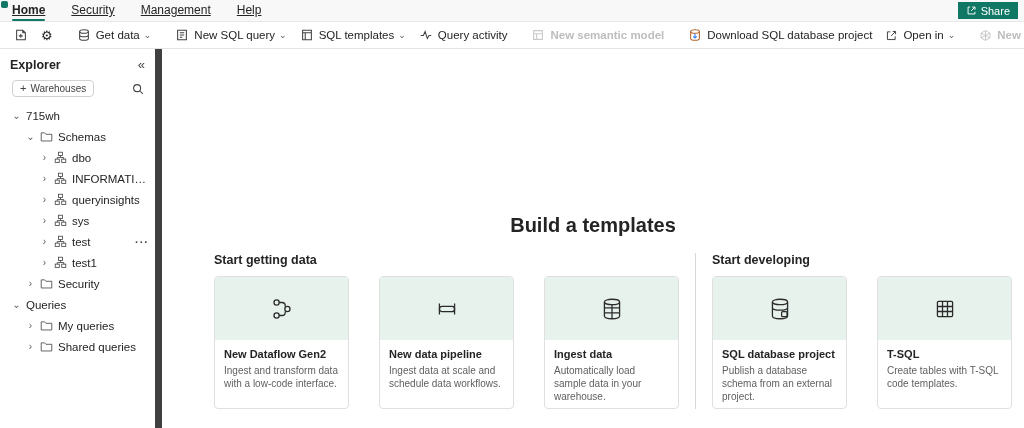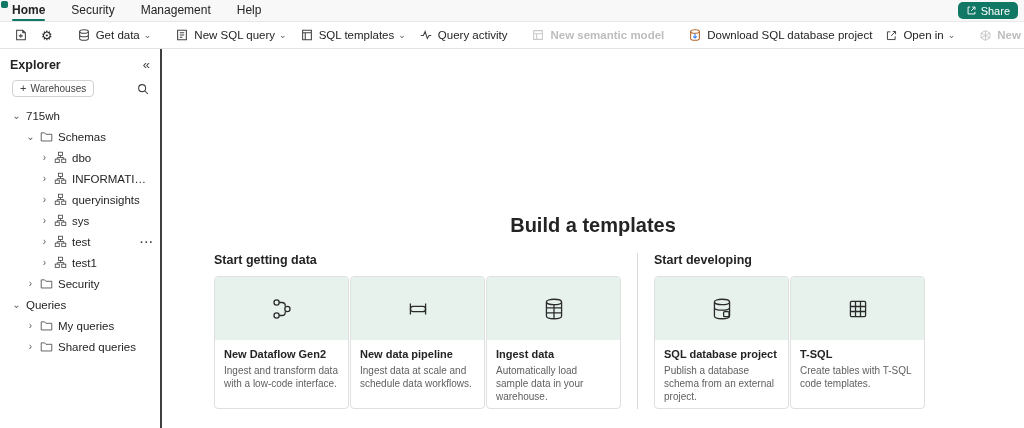--- a/index.html
+++ b/index.html
@@ -3,45 +3,45 @@
 <meta charset="utf-8">
 <style>
   * { box-sizing: border-box; margin: 0; padding: 0; }
   html,body { width:1024px; height:428px; overflow:hidden; }
   body { font-family: "Liberation Sans", sans-serif; font-size:12px; color:#242424; background:#fff; }
   .app { width:1024px; height:428px; display:flex; flex-direction:column; position:relative; }
 
   
   .menubar { height:22px; background:#f8f8f8; border-bottom:1px solid #e7e7e7; display:flex; align-items:center; padding-left:12px; position:relative; flex:0 0 auto; }
   .app-accent { position:absolute; left:1px; top:1px; width:7px; height:7px; background:#117865; border-radius:2px; }
-  .menu-tabs { display:flex; gap:26px; align-items:center; }
+  .menu-tabs { display:flex; gap:26px; align-items:center;text-decoration:underline; }
   .menu-tab { font-size:12px; color:#242424; cursor:default; padding:3px 0 4px; position:relative; background:none; border:none; font-family:inherit; }
   .menu-tab.active { font-weight:bold; }
   .menu-tab.active::after { content:""; position:absolute; left:0; right:0; bottom:0; height:2px; background:#117865; border-radius:2px; }
   .menubar-right { margin-left:auto; margin-right:6px; }
-  .share-btn { background:#117865; color:#fff; border:none; border-radius:5px; height:17px; padding:0 8px; font-size:11px; display:flex; align-items:center; gap:4px; font-family:inherit; cursor:pointer; }
+  .share-btn { background:#117865; color:#fff; border:none; border-radius:0; height:17px; padding:0 8px; font-size:11px; display:flex; align-items:center; gap:4px; font-family:inherit; cursor:pointer; }
   .share-btn svg { display:block; }
 
   
   .toolbar { height:27px; background:#fff; border-bottom:1px solid #e3e3e3; display:flex; align-items:center; padding:0 8px; gap:1px; flex:0 0 auto; }
   .tb-item { display:flex; align-items:center; gap:5px; padding:3px 6px; border:none; background:none; font-family:inherit; font-size:11.5px; color:#242424; border-radius:4px; cursor:pointer; white-space:nowrap; }
   .tb-item.disabled { color:#bdbdbd; cursor:default;font-weight:bold; }
   .tb-item.disabled svg { stroke:#c9c9c9; }
   .tb-ic { display:flex; align-items:center; }
   .tb-ic svg { stroke:#424242; fill:none; stroke-width:1.2; }
   .tb-item.disabled .tb-ic svg { stroke:#c9c9c9; }
   .chev-dn { font-size:9px; line-height:1; color:#616161; margin-left:-1px; }
   .tb-sep { width:1px; height:16px; background:#e0e0e0; margin:0 5px; }
   .gear-glyph { font-size:13px; line-height:1; }
 
   
   .content { flex:1; display:flex; min-height:0; }
 
   
-  .explorer { width:162px; border-right:2px solid #404040; background:#fff; padding-top:8px; flex:0 0 auto; overflow:hidden; }
+  .explorer { width:162px; border-right:7px solid #404040; background:#fff; padding-top:8px; flex:0 0 auto; overflow:hidden; }
   .exp-header { display:flex; align-items:center; justify-content:space-between; padding:0 10px 6px 10px; }
   .exp-title { font-size:12.5px; font-weight:bold; }
   .collapse-ic { font-size:13px; color:#424242; cursor:pointer; }
   .exp-controls { display:flex; align-items:center; justify-content:space-between; padding:2px 10px 8px 12px; }
   .wh-btn { display:flex; align-items:center; gap:4px; border:1px solid #d1d1d1; background:#fff; border-radius:4px; padding:2px 7px; font-size:10px; color:#424242; font-family:inherit; cursor:pointer; }
   .wh-plus { font-size:11px; line-height:1; }
   .search-ic { display:flex; cursor:pointer; }
   .search-ic svg { stroke:#424242; fill:none; stroke-width:1.2; }
 
   .tree { font-size:11.5px; color:#242424; }
@@ -55,21 +55,21 @@
   .node-ic svg { stroke:#424242; fill:none; stroke-width:1; }
   .tree-lbl { white-space:nowrap; overflow:hidden; text-overflow:ellipsis; }
   .more-dots { margin-left:auto; color:#424242; letter-spacing:1px; font-weight:bold; font-size:11px; }
 
   
   .main { flex:1; background:#fff; display:flex; flex-direction:column; overflow:hidden; }
   .main-title { margin-top:165px; text-align:center; font-size:20px; font-weight:bold; color:#242424; }
   .sections { display:flex; align-items:stretch; padding-left:52px; margin-top:16px; }
   .section { display:flex; flex-direction:column; }
   .section-title { font-size:12.5px; font-weight:bold; margin-bottom:9px; }
-  .cards { display:flex; gap:1px; }
+  .cards { display:flex; gap:30px; }
   .card { width:135px; height:133px; border:1px solid #e0e0e0; border-radius:4px; background:#fff; overflow:hidden; cursor:pointer; display:flex; flex-direction:column; }
   .card-hero { height:63px; background:#e7f2ed; display:flex; align-items:center; justify-content:center; flex:0 0 auto; }
   .card-hero svg { stroke:#2b2b2b; fill:none; stroke-width:1.2; }
   .card-body { padding:8px 9px; }
   .card-title { font-size:11px; font-weight:bold; margin-bottom:4px; }
   .card-desc { font-size:10px; color:#5f5f5f; line-height:1.3; }
   .v-divider { width:1px; background:#d9d9d9; margin:0 16px; }
 </style>
 </head>
 <body>

